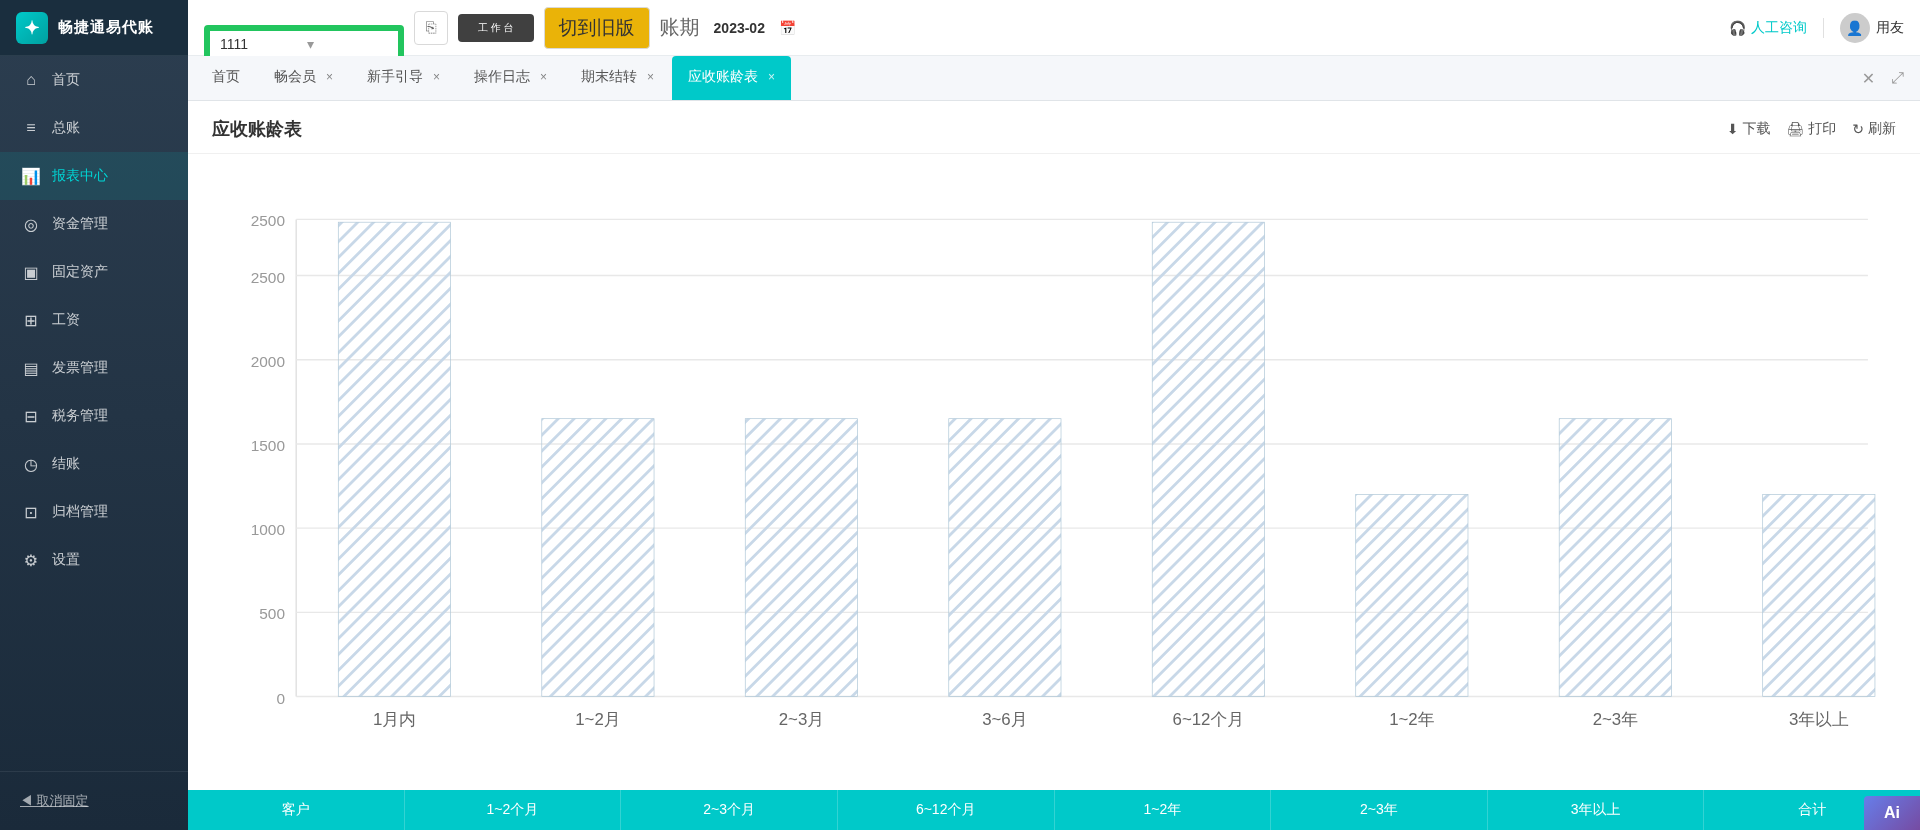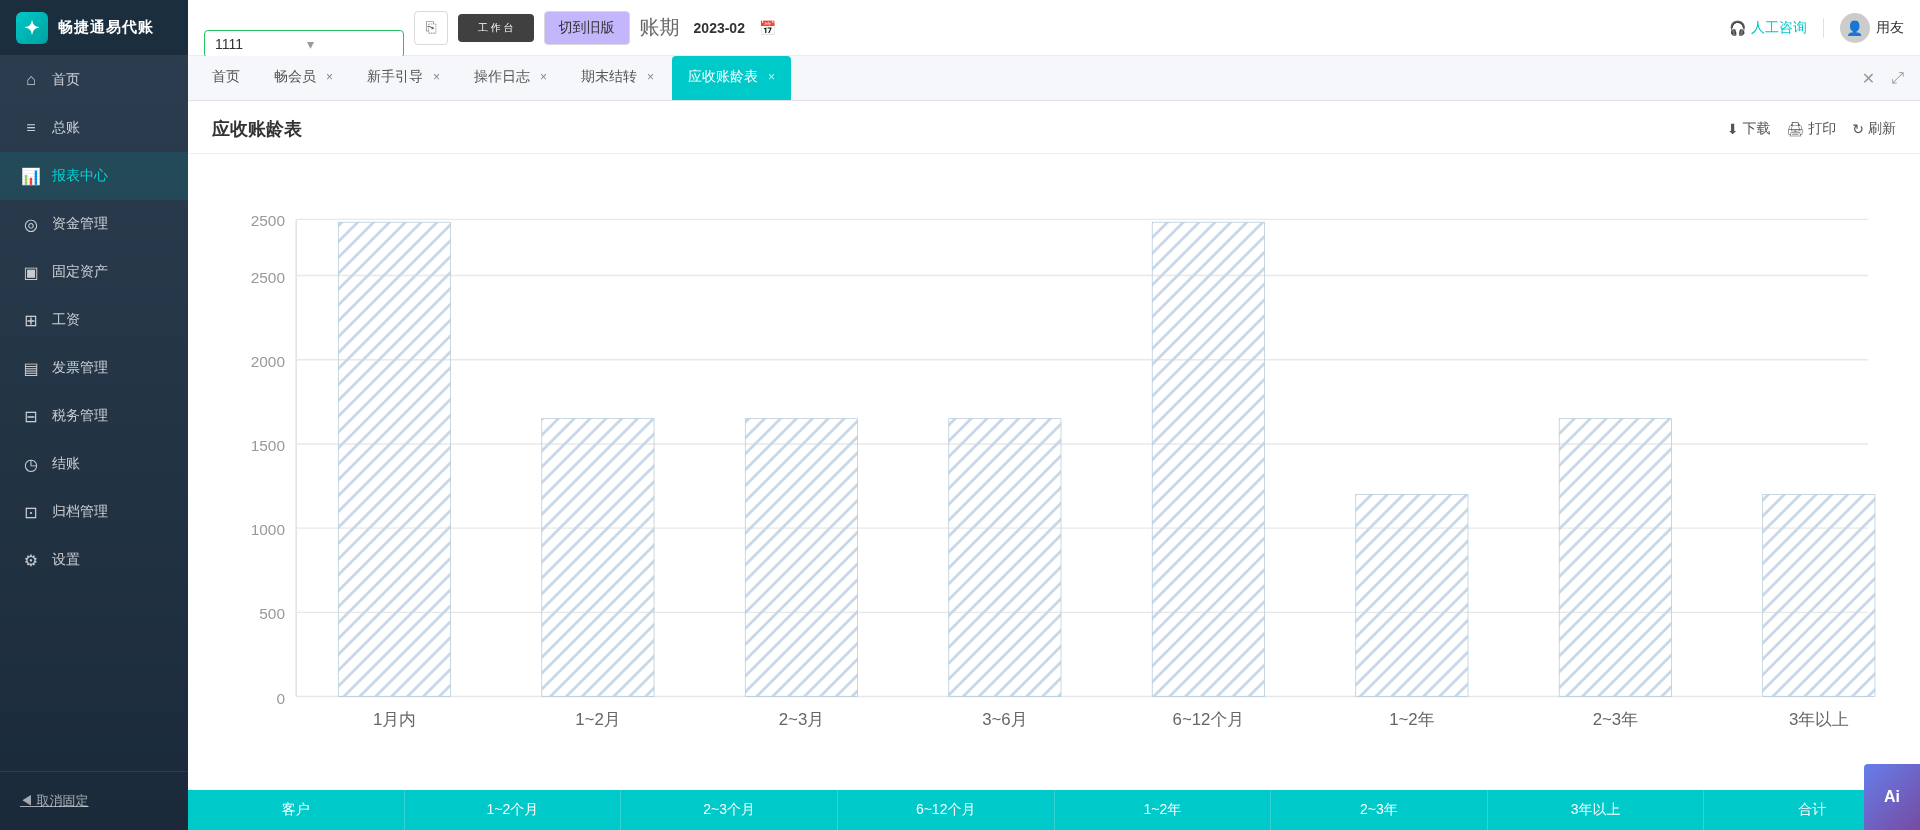--- a/index.html
+++ b/index.html
@@ -81,21 +81,21 @@
       background: #fff;
       display: flex;
       align-items: center;
       padding: 0 16px;
       border-bottom: 1px solid #e8ecef;
       gap: 10px;
     }
     .company-selector {
       display: flex;
       align-items: center;
-      border: 1px solid #22c55e;
+      border: 6px solid #22c55e;
       border-radius: 4px;
       padding: 5px 10px;
       min-width: 200px;
       cursor: pointer;
       background: #fff;
       margin-top: 32px;
     }
     .company-selector span { flex: 1; color: #333; }
     .company-selector .chevron { color: #999; margin-left: 6px; }
     .topbar-icon-btn {
@@ -108,27 +108,27 @@
     .btn-primary {
       background: #404040;
       color: #fff;
       border: none;
       border-radius: 4px;
       padding: 7px 20px;
       cursor: pointer;
       font-size: 10px;
     }
     .btn-outline {
-      background: #c4b5fd;
+      background: #eab308;
       color: #333;
       border: 1px solid #d9d9d9;
       border-radius: 4px;
       padding: 7px 14px;
       cursor: pointer;
-      font-size: 14px;
+      font-size: 19px;
     }
     .period-label { color: #666; font-size: 20px; }
     .period-value { color: #333; font-weight: 700; margin: 0 4px; }
     .period-icon { color: #aaa; cursor: pointer; }
     .topbar-right {
       margin-left: auto;
       display: flex;
       align-items: center;
       gap: 16px;
     }
@@ -255,21 +255,21 @@
     }
     .th-cell:last-child { border-right: none; }
 
     
     #ai-badge {
       position: fixed;
       bottom: 0;
       right: 0;
       background: linear-gradient(135deg, #667eea 0%, #764ba2 100%);
       color: #fff;
-      padding: 24px 20px;
+      padding: 8px 20px;
       font-size: 16px;
       font-weight: bold;
       border-radius: 4px 0 0 0;
       cursor: pointer;
       z-index: 100;
     }
   </style>
 </head>
 <body>
 

